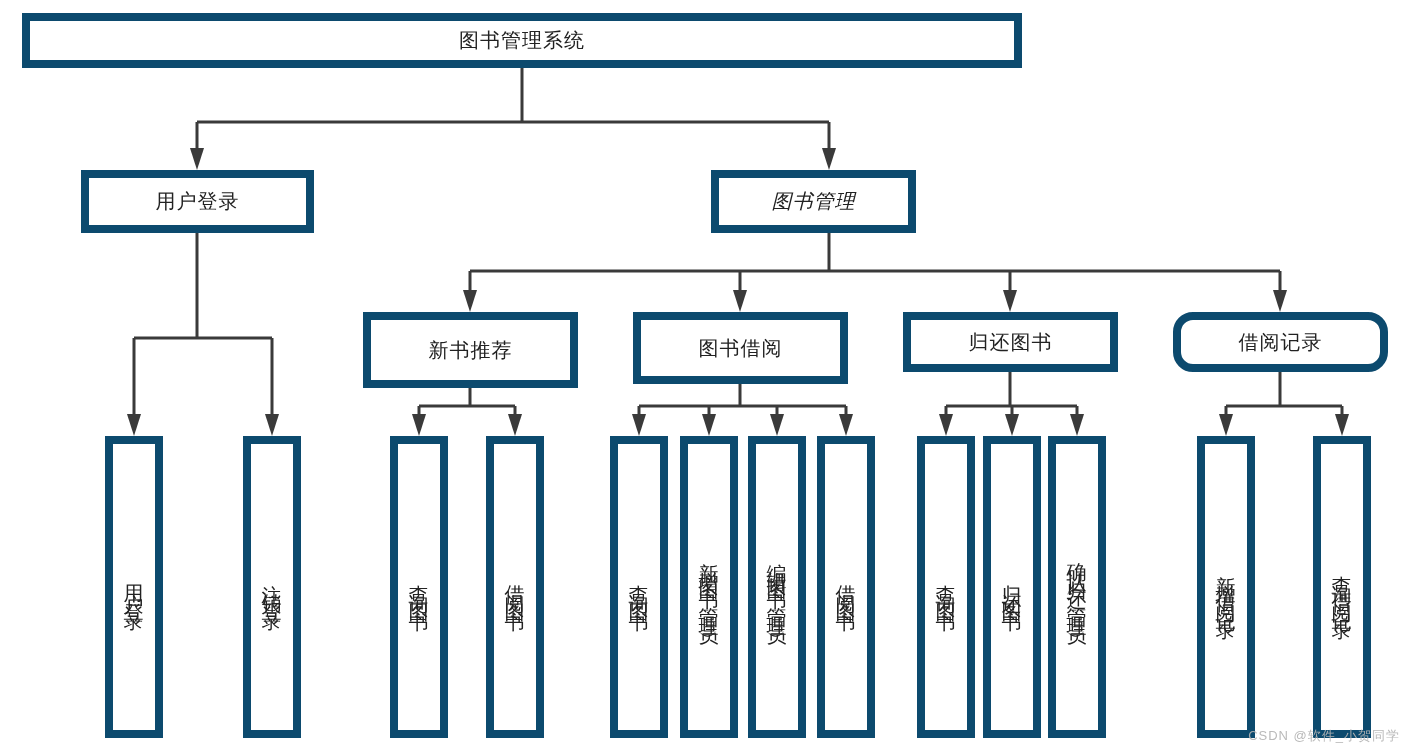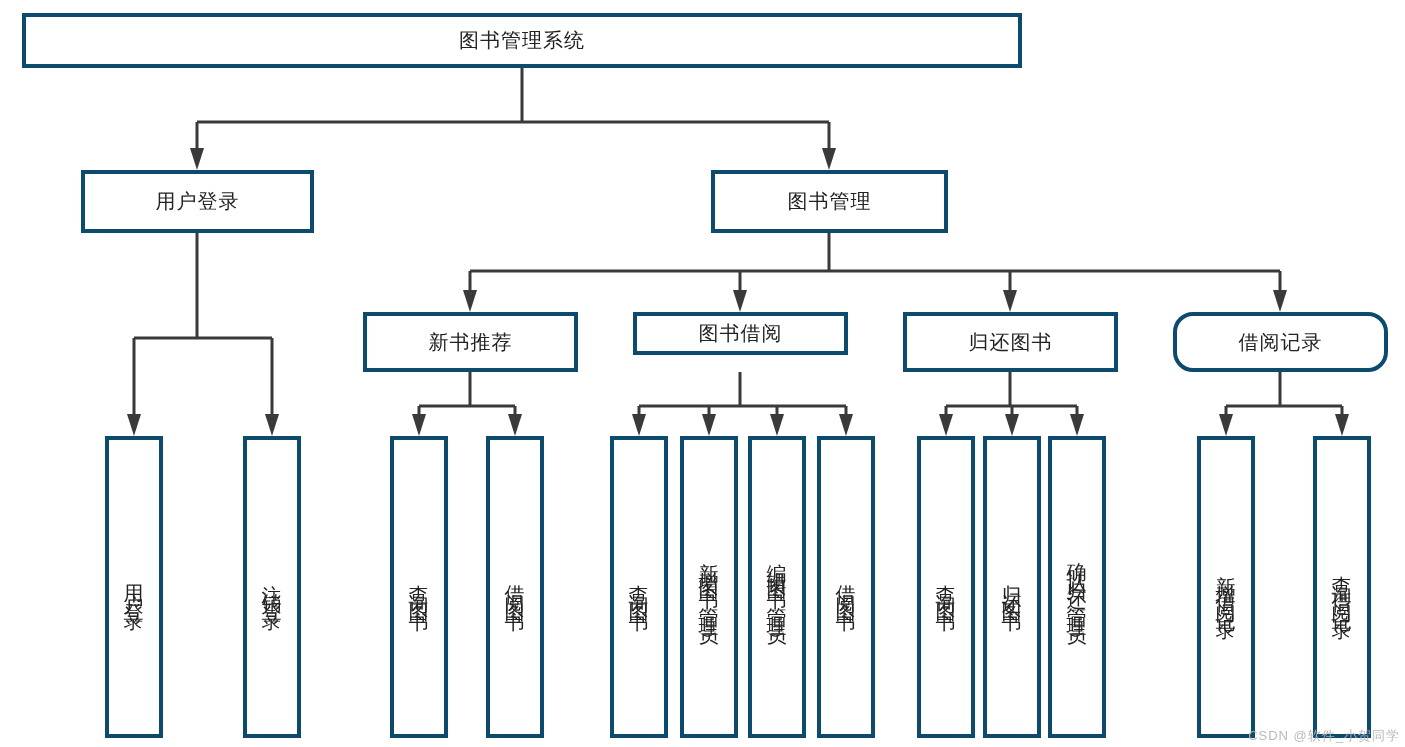--- a/index.html
+++ b/index.html
@@ -13,21 +13,21 @@
   }
   .connector-svg {
     position: absolute;
     left: 0; top: 0;
     width: 1405px; height: 747px;
     z-index: 1;
   }
   .node {
     position: absolute;
     box-sizing: border-box;
-    border: 4px solid #0c4a6e;
+    border: 8px solid #0c4a6e;
     background: #ffffff;
     display: flex;
     align-items: center;
     justify-content: center;
     color: #222222;
     z-index: 2;
   }
   .hbox { font-size: 20px; letter-spacing: 1px; }
   .root { font-size: 20px; }
   .vbox span {
@@ -95,28 +95,28 @@
     </g>
   </svg>
 
   <div class="node hbox root" style="left:22px; top:13px; width:1000px; height:55px;">
     <span>图书管理系统</span>
   </div>
 
   <div class="node hbox" style="left:81px; top:170px; width:233px; height:63px;">
     <span>用户登录</span>
   </div>
-  <div class="node hbox" style="left:711px; top:170px; width:237px; height:63px;">
+  <div class="node hbox" style="left:711px; top:170px; width:205px; height:63px;font-style:italic;">
     <span>图书管理</span>
   </div>
 
-  <div class="node hbox" style="left:363px; top:312px; width:215px; height:60px;">
+  <div class="node hbox" style="left:363px; top:312px; width:215px; height:76px;">
     <span>新书推荐</span>
   </div>
-  <div class="node hbox" style="left:633px; top:312px; width:215px; height:43px;">
+  <div class="node hbox" style="left:633px; top:312px; width:215px; height:72px;">
     <span>图书借阅</span>
   </div>
   <div class="node hbox" style="left:903px; top:312px; width:215px; height:60px;">
     <span>归还图书</span>
   </div>
   <div class="node hbox" style="left:1173px; top:312px; width:215px; height:60px;border-radius:20px;">
     <span>借阅记录</span>
   </div>
 
   <div class="node vbox" style="left:105px; top:436px; width:58px; height:302px;">

